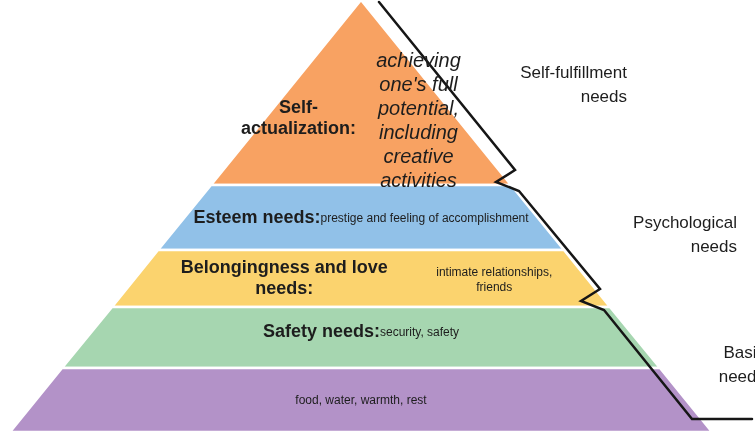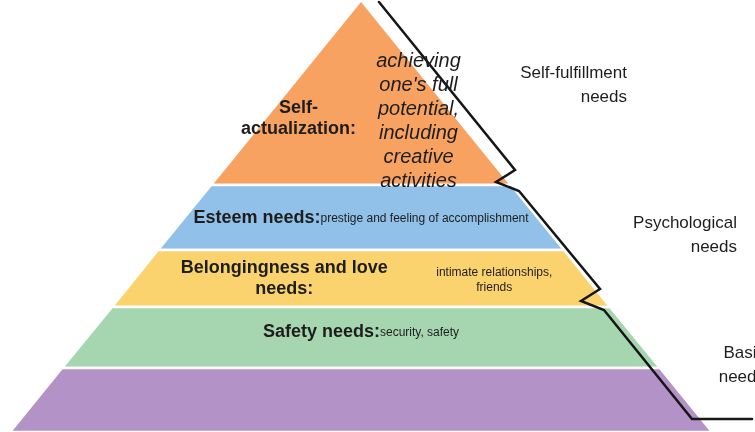--- a/index.html
+++ b/index.html
@@ -76,19 +76,20 @@
     <div class="level-heading">Belongingness and love needs:</div>
     <div class="level-desc">intimate relationships, friends</div>
   </div>
 
   <div class="level-text lt4">
     <div class="level-heading">Safety needs:</div>
     <div class="level-desc">security, safety</div>
   </div>
 
   <div class="level-text lt5">
+    <div class="level-desc">food, water, warmth, rest</div>
   </div>
 
   <div class="group-label gl1">Self-fulfillment needs</div>
   <div class="group-label gl2">Psychological needs</div>
   <div class="group-label gl3">Basic needs</div>
 
 </div>
 
 </body></html>

